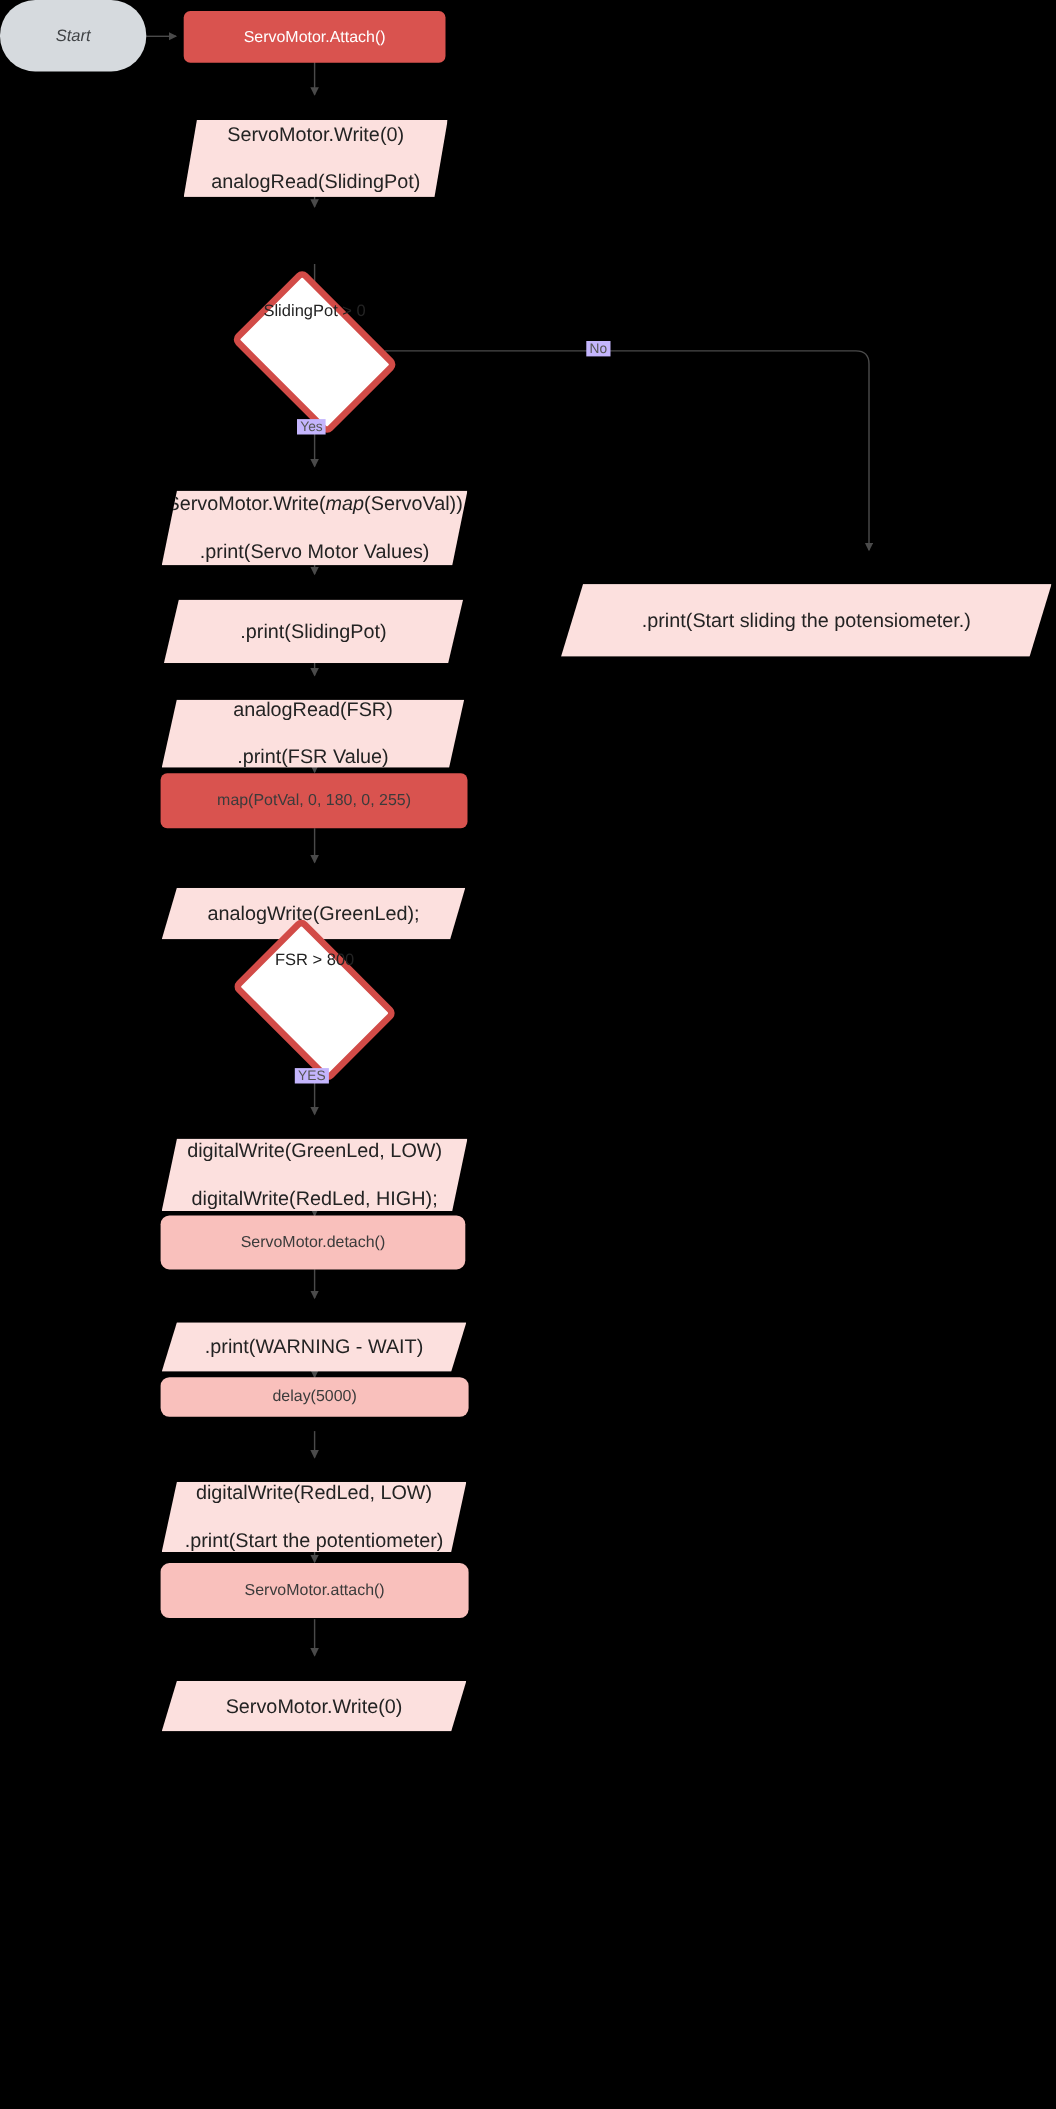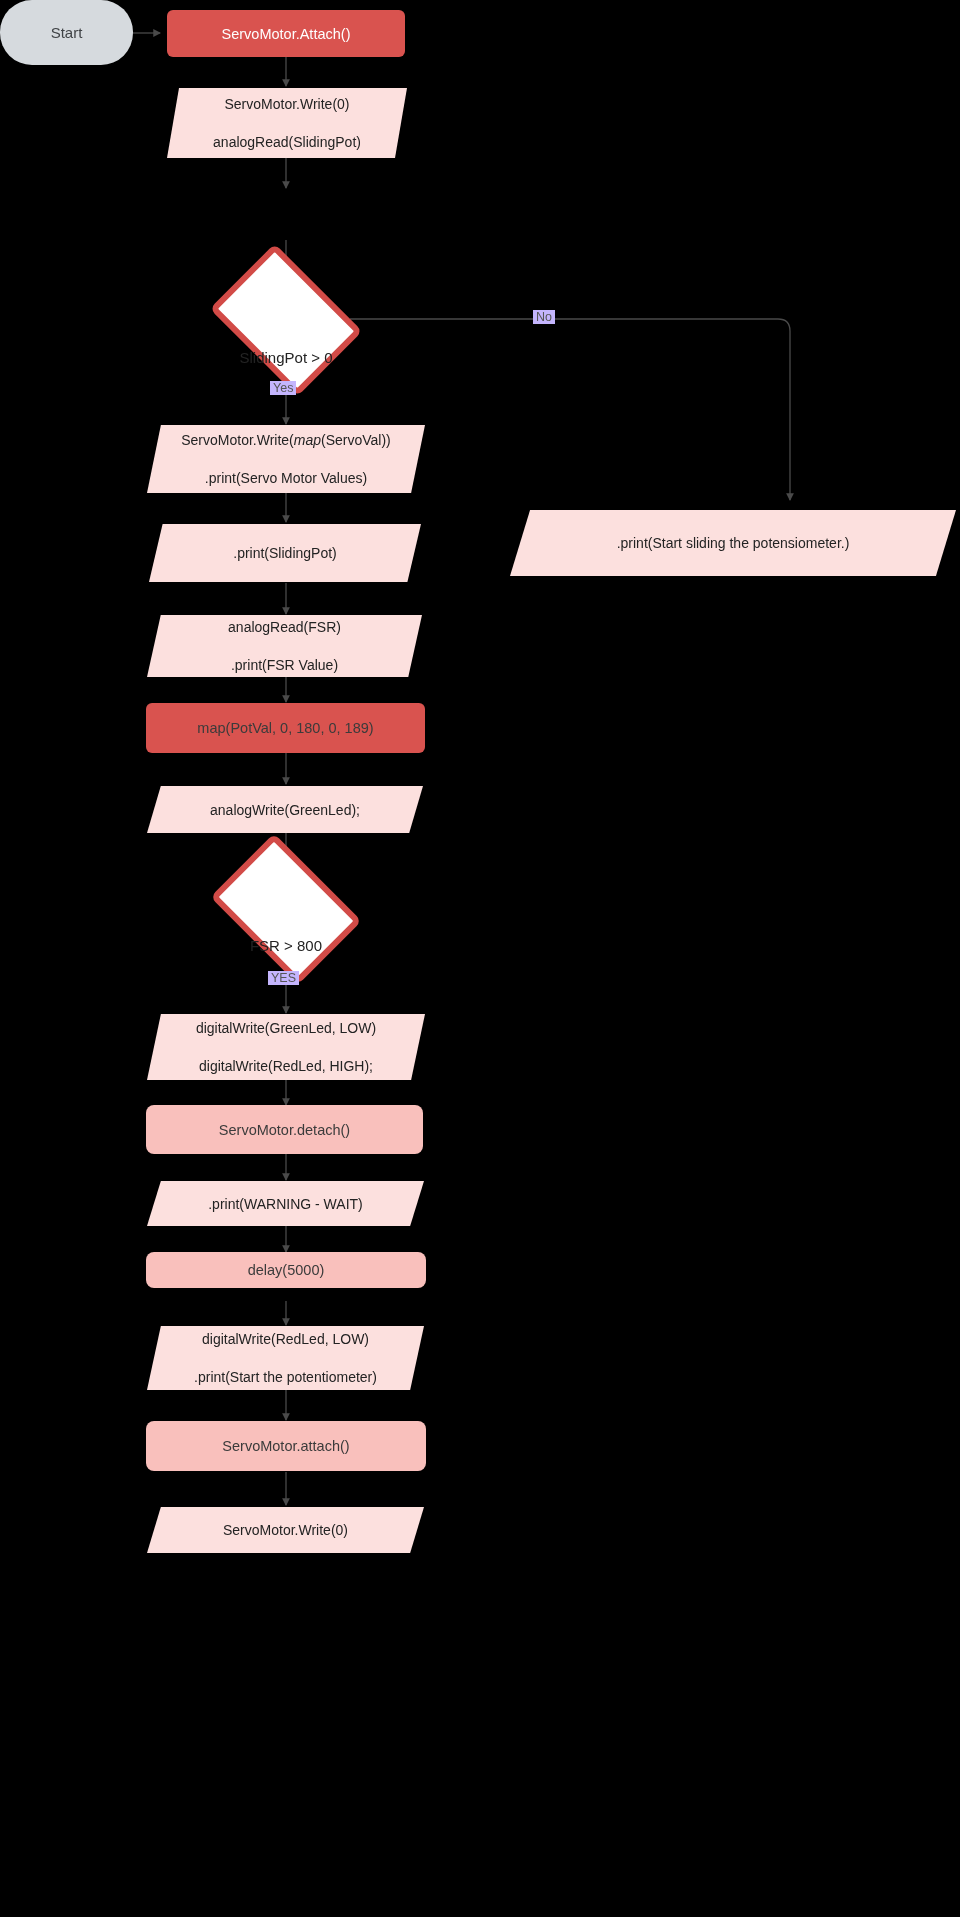--- a/index.html
+++ b/index.html
@@ -6,38 +6,38 @@
   body{width:960px;height:1917px;position:relative;overflow:hidden;
        font-family:"Liberation Sans","DejaVu Sans",sans-serif;}
   #canvas{position:absolute;inset:0;width:960px;height:1917px;}
   svg.edges{position:absolute;left:0;top:0;width:960px;height:1917px;pointer-events:none;}
 
   .node{position:absolute;box-sizing:border-box;display:flex;flex-direction:column;
         align-items:center;justify-content:center;text-align:center;}
   .node .line{width:100%;}
 
   
-  .terminal{background:#d6dade;border-radius:32px;color:#404346;font-size:15px;}
+  .terminal{background:#d6dade;border-radius:32px;color:#404346;font-size:15px;font-style:italic;}
 
   
   .proc-strong{background:#d9534f;color:#ffffff;border-radius:6px;font-size:14.5px;}
   .proc-strong.dark-text{color:#3b3b3b;}
 
   
   .proc-mid{background:#f9c0bc;color:#3b3b3b;border-radius:8px;font-size:14.5px;}
 
   
-  .io{background:#fce0de;color:#232323;font-size:14px;
-      clip-path:polygon(5.0% 0%,100% 0%,95% 100%,0% 100%);}
+  .io{background:#fce0de;color:#232323;font-size:18px;
+      clip-path:polygon(5.0% 0%,100% 0%,95% 100%,0% 100%);margin-top:21px;}
   .io.rr{clip-path:polygon(4.5% 0%,100% 0%,95.5% 100%,0% 100%);}
   .io .line{padding:0 6px;}
   .io .line + .line{margin-top:22px;}
 
   
-  .decision{position:absolute;display:flex;align-items:flex-end;justify-content:center;}
+  .decision{position:absolute;display:flex;align-items:flex-start;justify-content:center;}
   .decision .dia{position:absolute;left:0;top:0;width:100%;height:100%;
                  background:#ffffff;border:6px solid #d24b47;
                  transform:rotate(45deg);border-radius:7px;box-sizing:border-box;}
   .decision .dtext{position:relative;z-index:2;color:#232323;font-size:15px;white-space:nowrap;}
 
   .edge-label{position:absolute;color:#555555;font-size:12.5px;
               background:#c4b5fd;padding:0 3px;white-space:nowrap;}
   em{font-style:italic;}
 </style>
 </head>
@@ -126,21 +126,21 @@
   <div class="node io rr" style="left:510px;top:510px;width:446px;height:66px;">
     <span class="line">.print(Start sliding the potensiometer.)</span>
   </div>
 
   <div class="node io" style="left:147px;top:615px;width:275px;height:62px;">
     <span class="line">analogRead(FSR)</span>
     <span class="line">.print(FSR Value)</span>
   </div>
 
   <div class="node proc-strong dark-text" style="left:146px;top:703px;width:279px;height:50px;">
-    <span class="line">map(PotVal, 0, 180, 0, 189)</span>
+    <span class="line">map(PotVal, 0, 180, 0, 255)</span>
   </div>
 
   <div class="node io" style="left:147px;top:786px;width:276px;height:47px;">
     <span class="line">analogWrite(GreenLed);</span>
   </div>
 
   <div class="decision" style="left:224px;top:864px;width:124px;height:90px;">
     <div class="dia"></div>
     <div class="dtext">FSR &gt; 800</div>
   </div>

